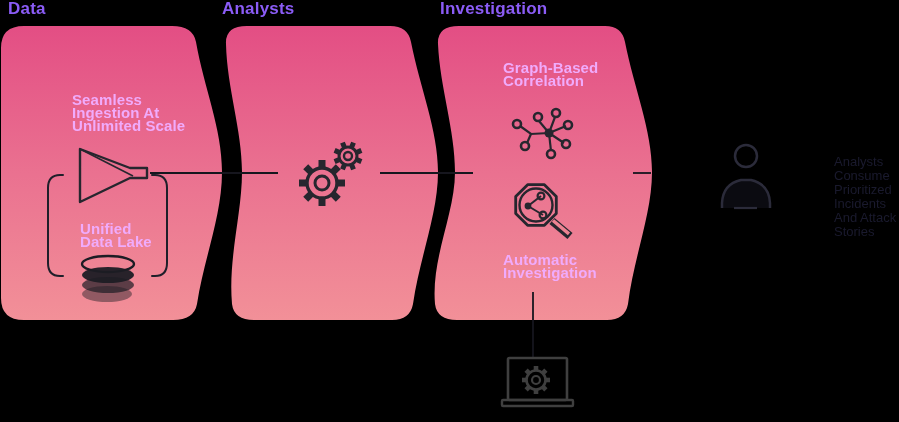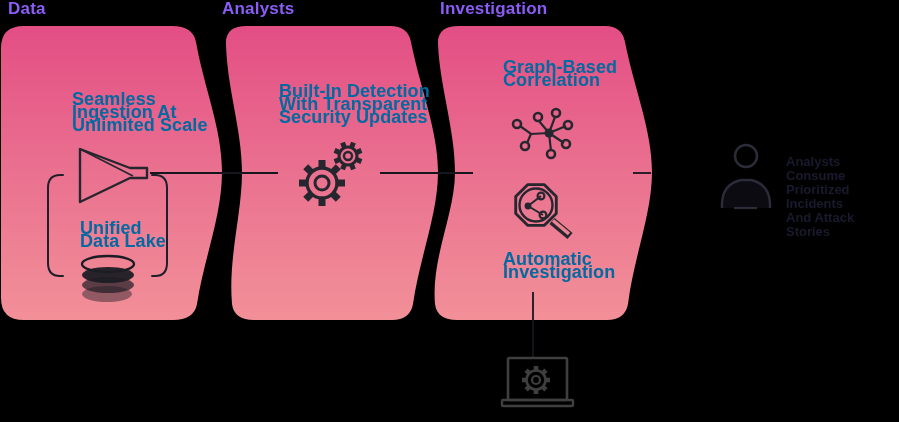--- a/index.html
+++ b/index.html
@@ -1,24 +1,24 @@
 <!DOCTYPE html>
 <html><head>
 <meta charset="utf-8">
 <style>
   html,body{margin:0;padding:0;background:#000;}
   #stage{position:relative;width:899px;height:422px;background:#000;overflow:hidden;
          font-family:"Liberation Sans",sans-serif;}
   svg{position:absolute;left:0;top:0;}
-  .t{position:absolute;font-weight:700;color:#0369a1;white-space:pre-line;
-     font-size:18px;line-height:13px;letter-spacing:.1px;}
+  .t{position:absolute;font-weight:700;color:#f0abfc;white-space:pre-line;
+     font-size:15px;line-height:13px;letter-spacing:.1px;}
   .stage-label{position:absolute;top:0;font-weight:700;font-size:17px;line-height:18px;
      color:#8b5cf6;letter-spacing:.2px;white-space:pre;}
-  .outcome-text{position:absolute;font-weight:700;font-size:13px;line-height:14px;
-     color:#1a1a2e;white-space:pre-line;}
+  .outcome-text{position:absolute;font-weight:400;font-size:13px;line-height:14px;
+     color:#1a1a2e;white-space:pre-line;margin-left:48px;}
 </style>
 </head>
 <body>
 
 <div id="stage">
 
   <svg width="899" height="422" viewBox="0 0 899 422">
     <defs>
       <linearGradient id="pg" x1="0" y1="0" x2="0" y2="1">
         <stop offset="0" stop-color="#e34e84"></stop>
@@ -140,23 +140,20 @@
 
   <div class="stage-label" style="left:8px">Data</div>
   <div class="stage-label" style="left:222px">Analysts</div>
   <div class="stage-label" style="left:440px">Investigation</div>
 
   <div class="t" style="left:80px;top:222px">Unified
 Data Lake</div>
   <div class="t" style="left:72px;top:93px">Seamless
 Ingestion At
 Unlimited Scale</div>
-  <div class="t" style="left:279px;top:85px">Built-In Detection
-With Transparent
-Security Updates</div>
   <div class="t" style="left:503px;top:61px">Graph-Based
 Correlation</div>
   <div class="t" style="left:503px;top:253px">Automatic
 Investigation</div>
 
   <div class="outcome-text" style="left:786px;top:155px">Analysts Consume
 Prioritized Incidents
 And Attack Stories</div>
 
 </div>

